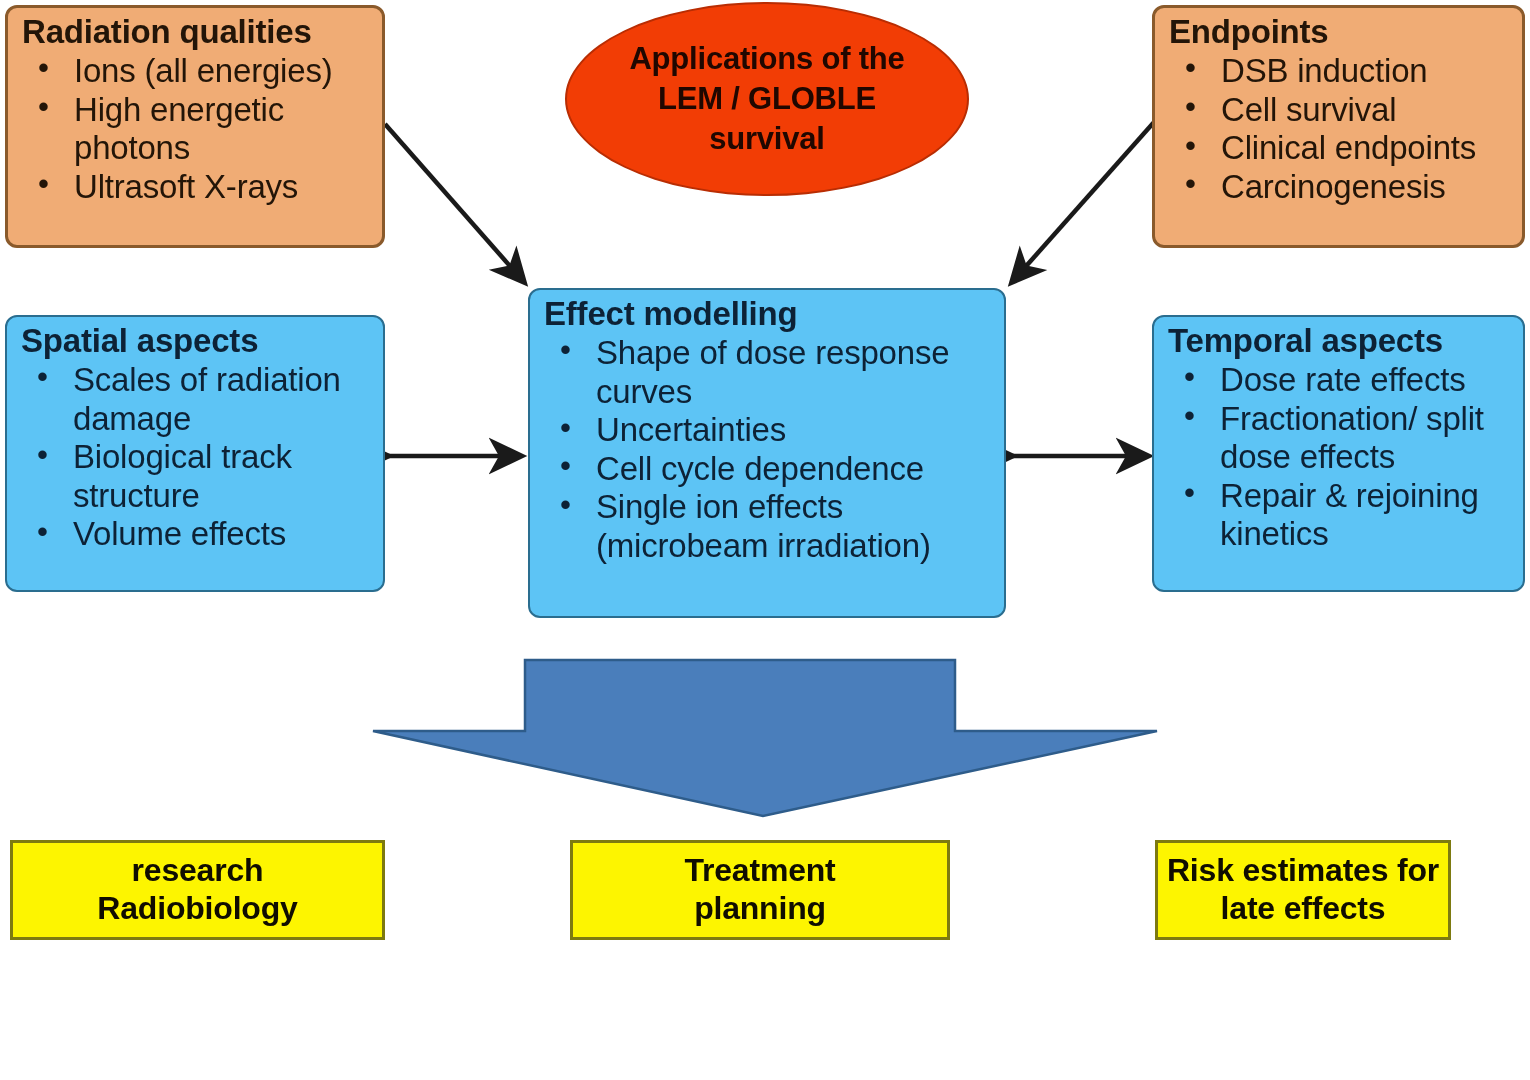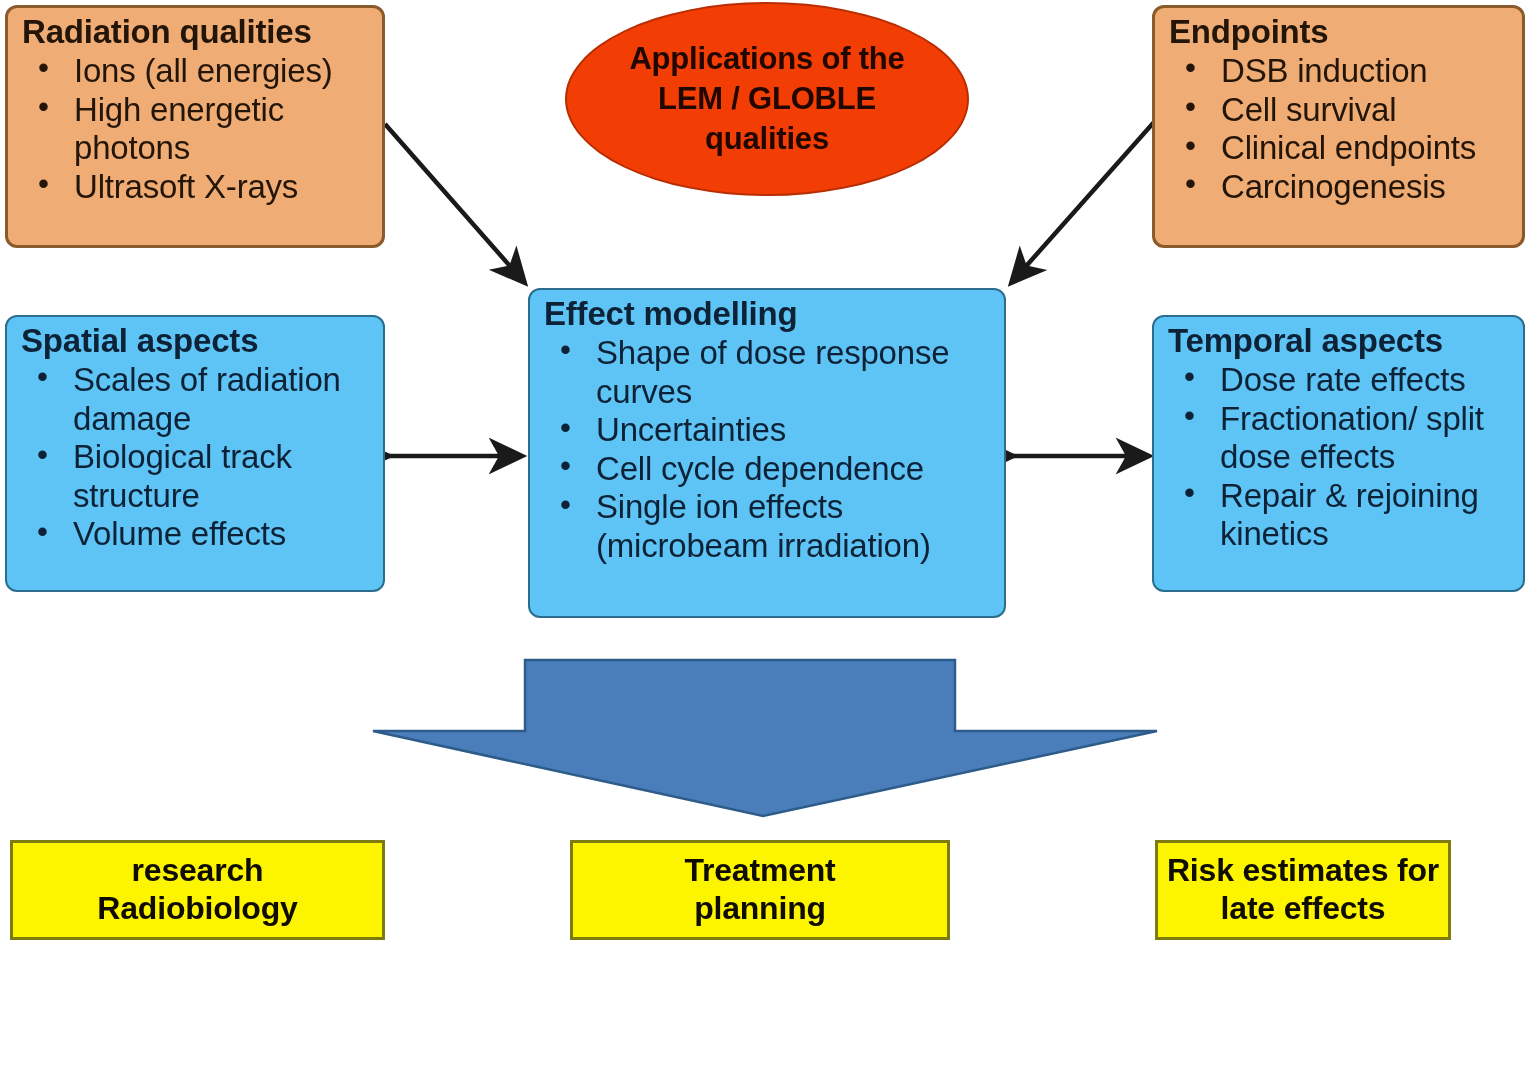--- a/index.html
+++ b/index.html
@@ -161,21 +161,21 @@
 
     <g>
       <polygon points="525,660 955,660 955,731 1157,731 763,816 373,731 525,731" fill="#4a7ebb" stroke="#2e5c8a" stroke-width="2.5"></polygon>
     </g>
   </svg>
 
   <div id="ellipse">
     <div>
       <div>Applications of the</div>
       <div>LEM / GLOBLE</div>
-      <div>qualities</div>
+      <div>survival</div>
     </div>
   </div>
 
   <div class="box orange" id="box-radiation">
     <div class="title">Radiation qualities</div>
     <ul>
       <li><span class="bullet">•</span><span>Ions (all energies)</span></li>
       <li><span class="bullet">•</span><span>High energetic photons</span></li>
       <li><span class="bullet">•</span><span>Ultrasoft X-rays</span></li>
     </ul>

